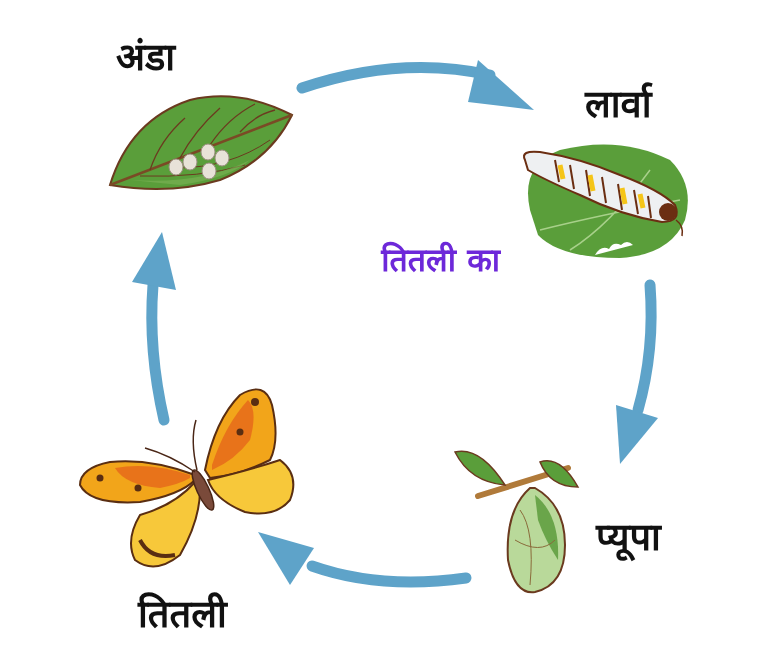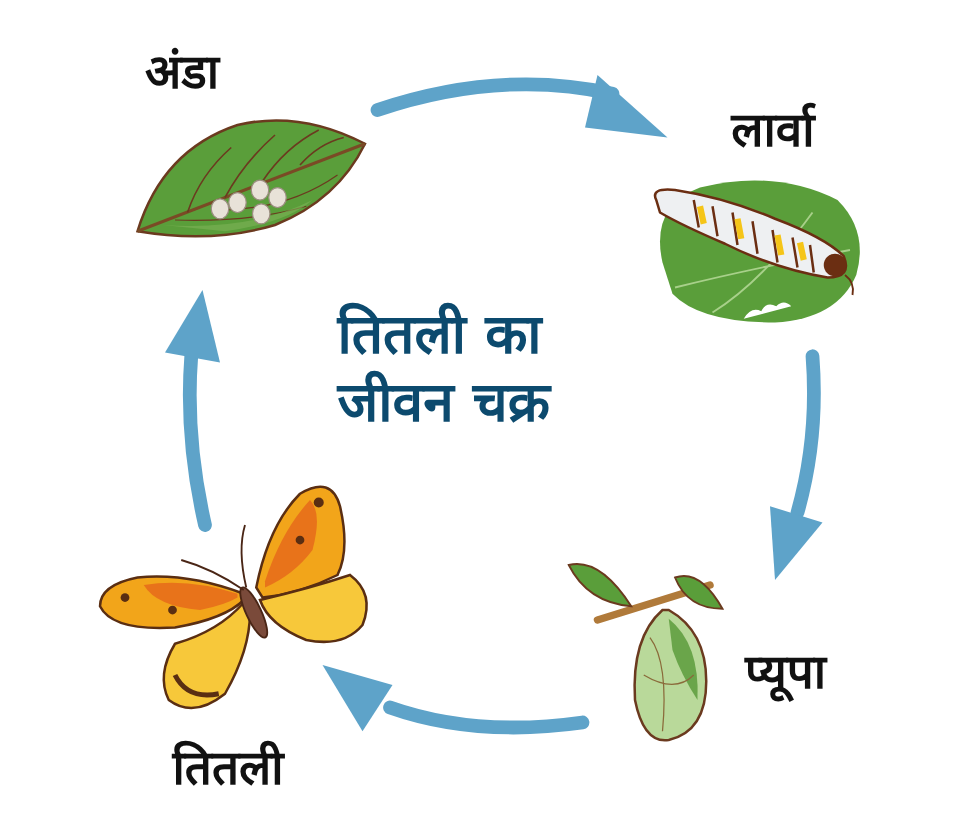--- a/index.html
+++ b/index.html
@@ -1,19 +1,19 @@
 <!DOCTYPE html>
 <html><head>
 <meta charset="utf-8">
 <style>
   html, body { margin: 0; padding: 0; background: #ffffff; }
   body { width: 768px; height: 666px; position: relative; overflow: hidden; font-family: "DejaVu Sans", sans-serif; }
   .stage { position: absolute; left: 0; top: 0; width: 768px; height: 666px; }
   .label { position: absolute; font-weight: bold; color: #111111; font-size: 38px; line-height: 1; white-space: nowrap; }
-  .center-title { position: absolute; left: 270px; top: 240px; width: 230px; text-align: left; color: #0c4a6e; font-weight: bold; font-size: 44px; line-height: 1.25; }
+  .center-title { position: absolute; left: 270px; top: 240px; width: 230px; text-align: right; color: #6d28d9; font-weight: bold; font-size: 32px; line-height: 1.25; }
   .center-title span { display: block; }
   svg.layer { position: absolute; left: 0; top: 0; }
 </style>
 </head>
 <body>
 
 <div class="stage">
 
   <svg class="layer" width="768" height="666" viewBox="0 0 768 666">
 
@@ -95,15 +95,14 @@
     </g>
   </svg>
 
   <div class="label" style="left:116px; top:38px;">अंडा</div>
   <div class="label" style="left:585px; top:85px;text-align:right;">लार्वा</div>
   <div class="label" style="left:596px; top:518px;">प्यूपा</div>
   <div class="label" style="left:118px; top:595px;margin-left:20px;">तितली</div>
 
   <div class="center-title">
     <span>तितली का</span>
-    <span>जीवन चक्र</span>
   </div>
 </div>
 
 </body></html>

